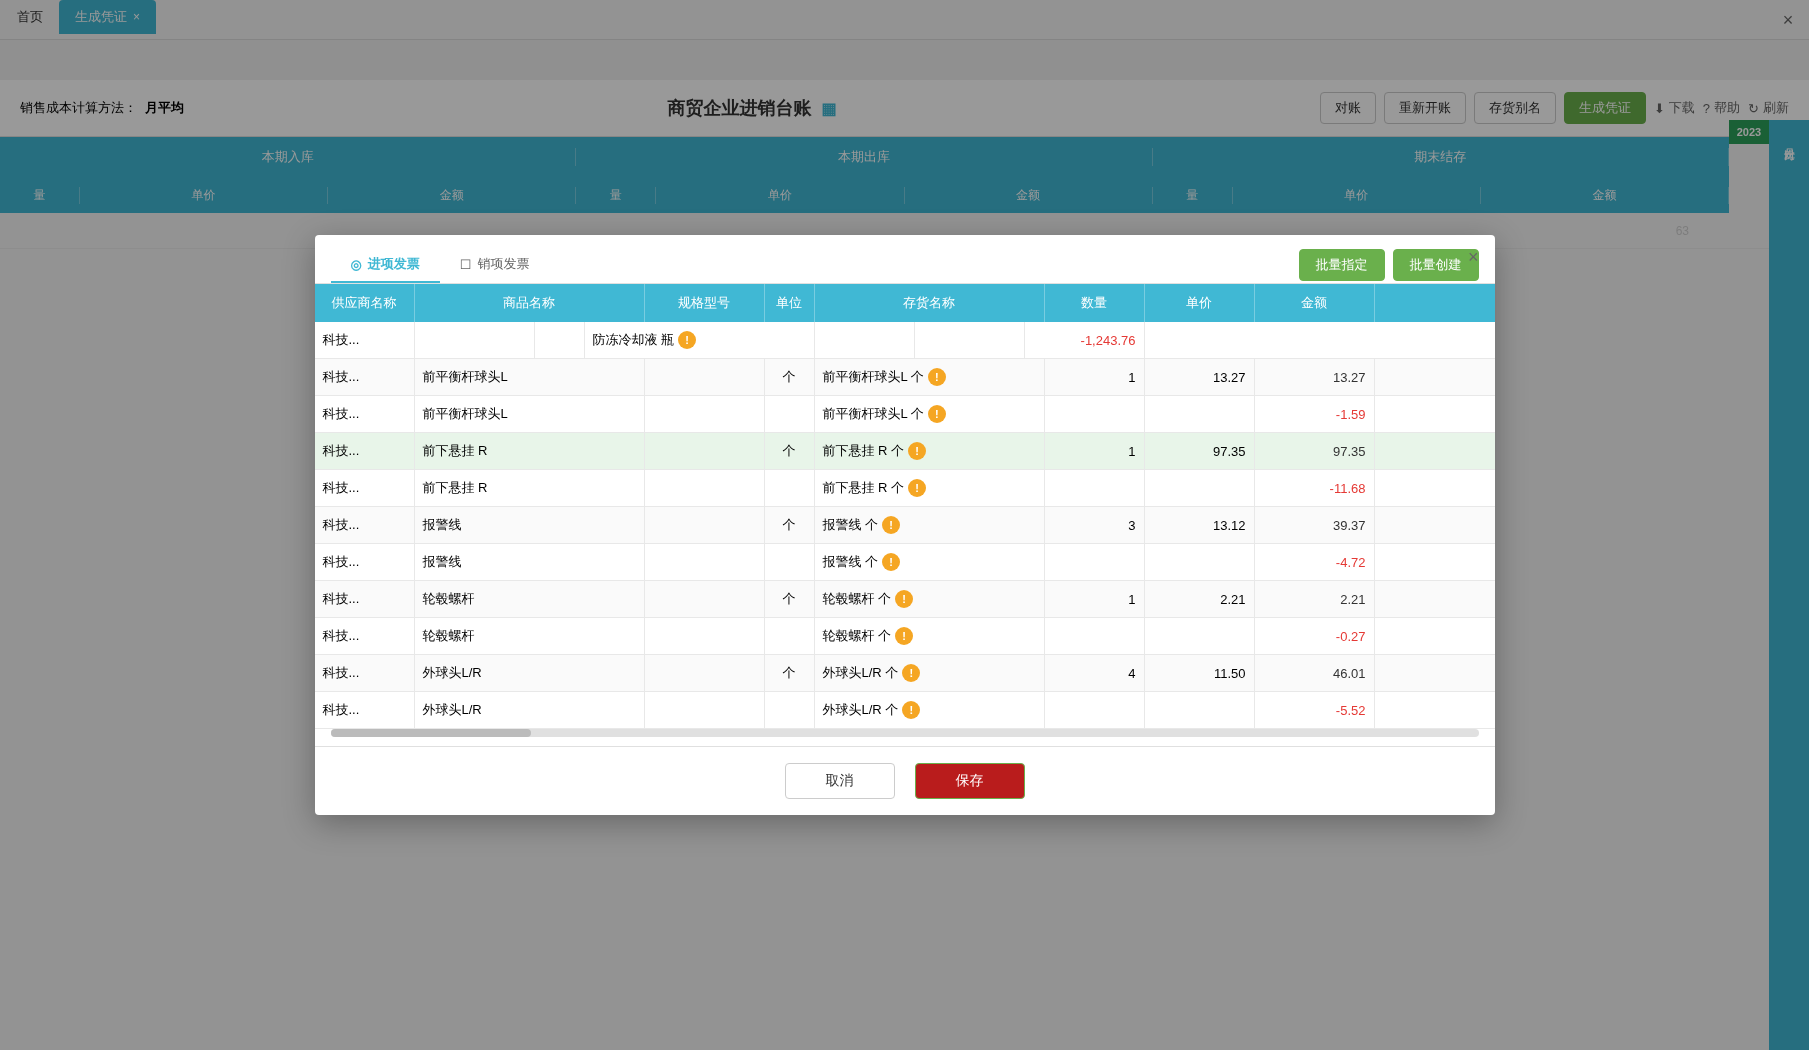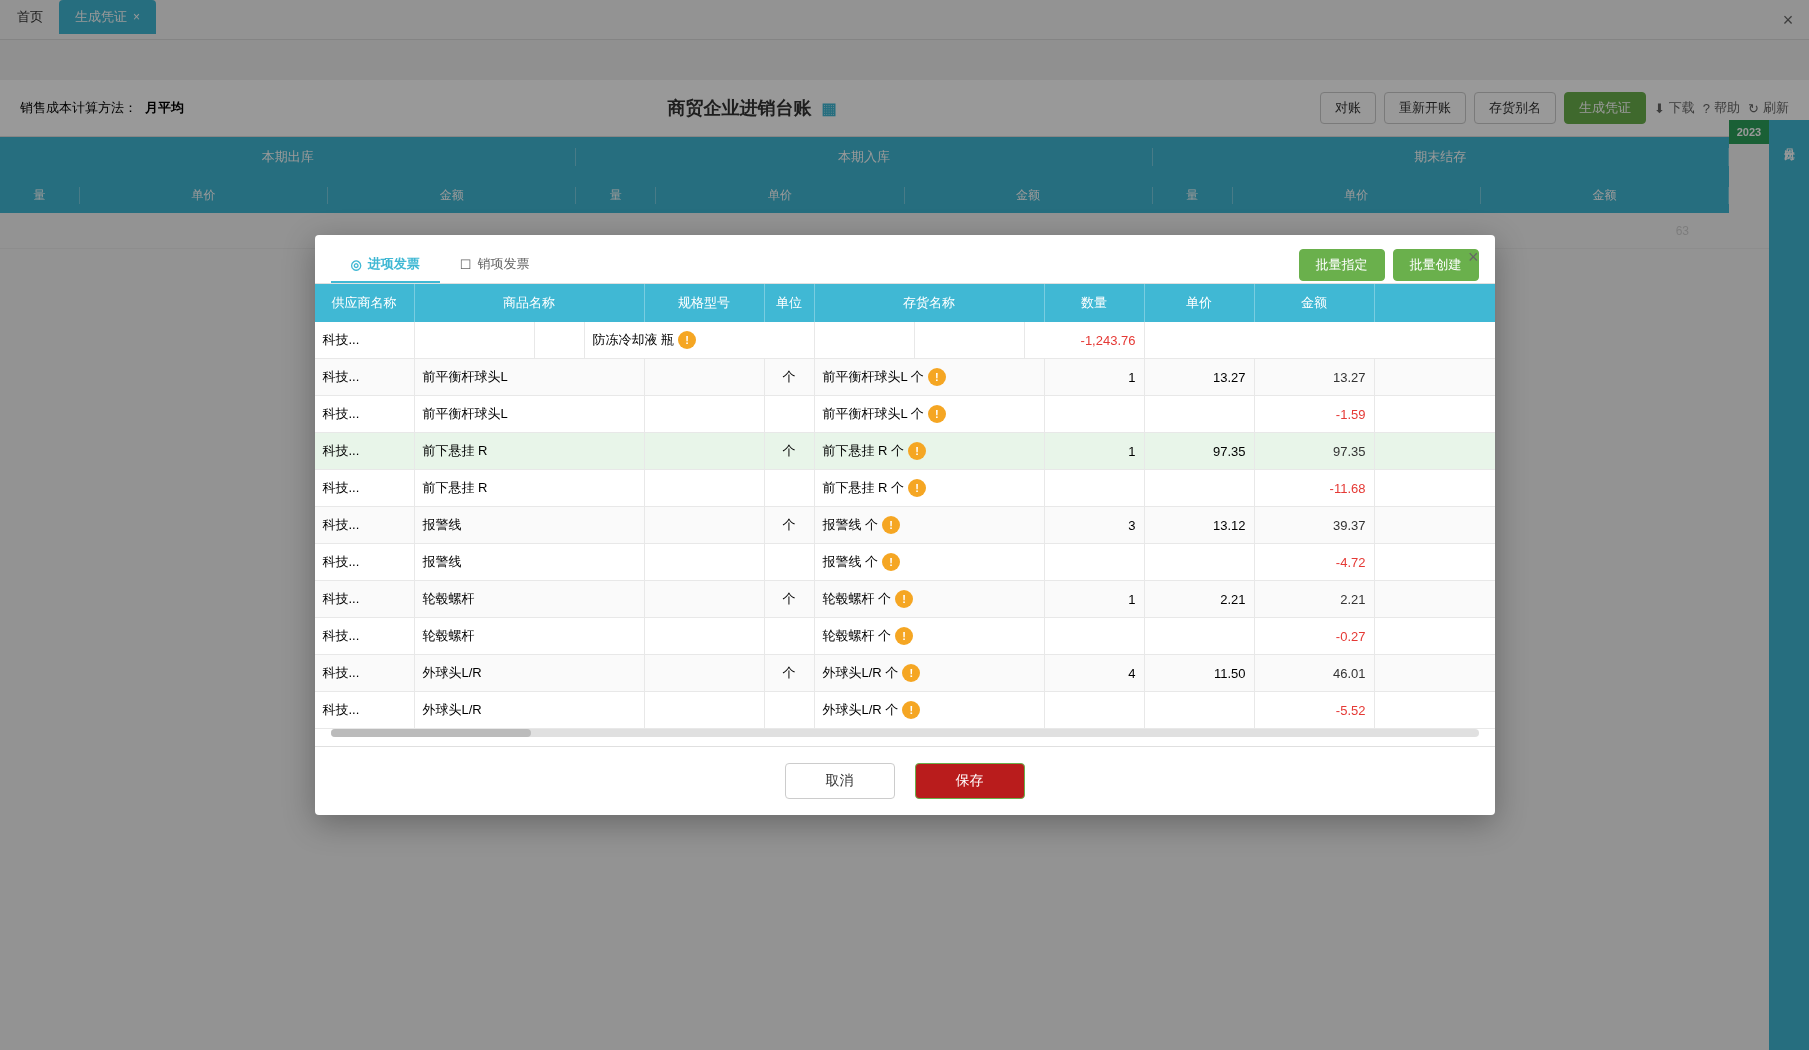--- a/index.html
+++ b/index.html
@@ -120,22 +120,22 @@
           <span>帮助</span>
         </button>
         <button class="btn-text">
           <span>↻</span>
           <span>刷新</span>
         </button>
       </div>
     </div>
 
     <div class="section-header" style="width: calc(100% - 80px);">
+      <div>本期入库</div>
       <div>本期出库</div>
-      <div>本期入库</div>
       <div>期末结存</div>
     </div>
 
     <div class="col-header-row" style="width: calc(100% - 80px);">
       <div style="width:80px;">量</div>
       <div style="flex:1;">单价</div>
       <div style="flex:1;">金额</div>
       <div style="width:80px;">量</div>
       <div style="flex:1;">单价</div>
       <div style="flex:1;">金额</div>

